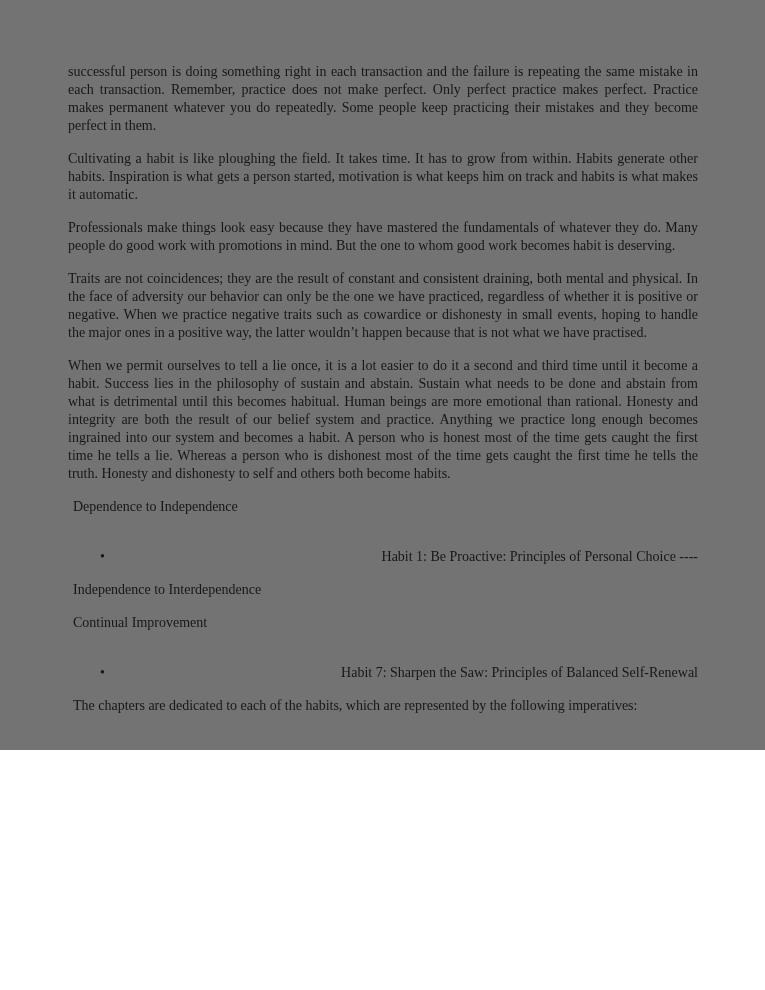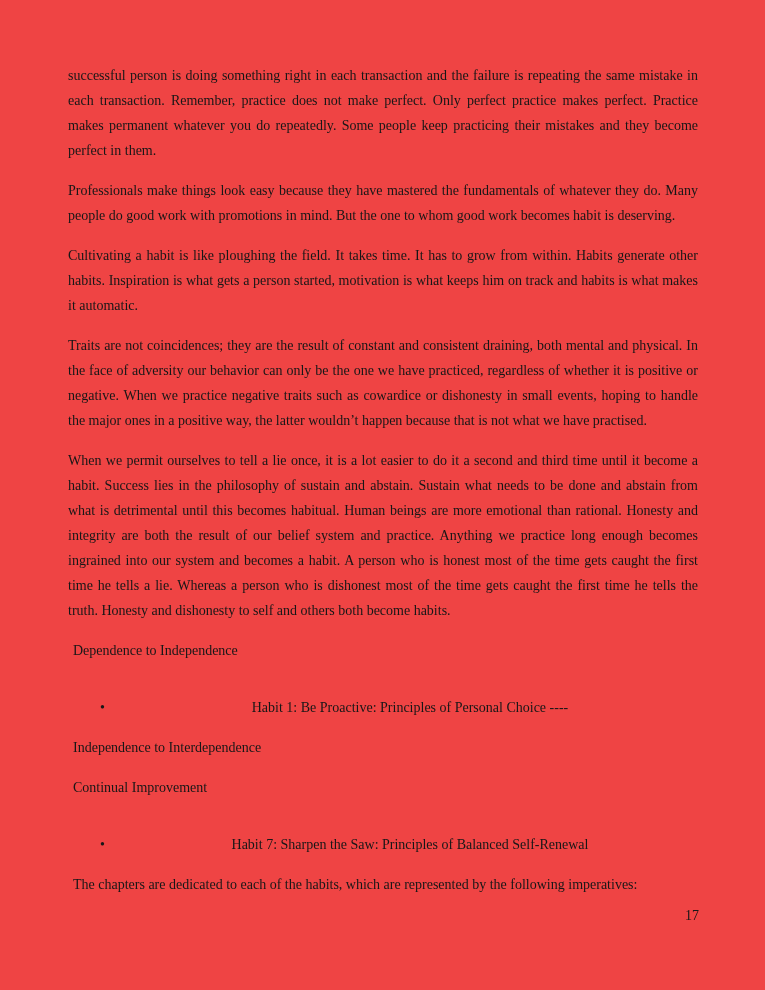--- a/index.html
+++ b/index.html
@@ -3,25 +3,25 @@
 <meta charset="utf-8">
 <style>
   html, body {
     margin: 0;
     padding: 0;
     background: #ffffff;
   }
   .page {
     position: relative;
     width: 765px;
-    height: 990px;
-    background: #ef4444;
+    height: 750px;
+    background: #737373;
     font-family: "Liberation Serif", serif;
     font-size: 14px;
-    line-height: 25px;
+    line-height: 18px;
     color: #171717;
     overflow: hidden;
   }
   .content {
     position: absolute;
     left: 68px;
     top: 63px;
     width: 630px;
   }
   p.body-para {
@@ -33,21 +33,21 @@
     text-align: left;
   }
   ul.bullet-list {
     list-style: none;
     margin: 0 0 15px 0;
     padding: 0 0 0 32px;
   }
   ul.bullet-list li {
     position: relative;
     padding-left: 22px;
-    text-align: center;
+    text-align: right;
     margin-top: 32px;
   }
   ul.bullet-list li::before {
     content: "\2022";
     position: absolute;
     left: 0;
     top: 0;
   }
   .page-number {
     position: absolute;
@@ -59,23 +59,23 @@
   b { font-weight: bold; }
 </style>
 </head>
 <body>
 
 <div class="page">
   <div class="content">
 
     <p class="body-para">successful person is doing something right in each transaction and the failure is repeating the same mistake in each transaction. Remember, practice does not make perfect. Only perfect practice makes perfect. Practice makes permanent whatever you do repeatedly. Some people keep practicing their mistakes and they become perfect in them.</p>
 
+    <p class="body-para">Cultivating a habit is like ploughing the field. It takes time. It has to grow from within. Habits generate other habits. Inspiration is what gets a person started, motivation is what keeps him on track and habits is what makes it automatic.</p>
+
     <p class="body-para">Professionals make things look easy because they have mastered the fundamentals of whatever they do. Many people do good work with promotions in mind. But the one to whom good work becomes habit is deserving.</p>
-
-    <p class="body-para">Cultivating a habit is like ploughing the field. It takes time. It has to grow from within. Habits generate other habits. Inspiration is what gets a person started, motivation is what keeps him on track and habits is what makes it automatic.</p>
 
     <p class="body-para">Traits are not coincidences; they are the result of constant and consistent draining, both mental and physical. In the face of adversity our behavior can only be the one we have practiced, regardless of whether it is positive or negative. When we practice negative traits such as cowardice or dishonesty in small events, hoping to handle the major ones in a positive way, the latter wouldn’t happen because that is not what we have practised.</p>
 
     <p class="body-para">When we permit ourselves to tell a lie once, it is a lot easier to do it a second and third time until it become a habit. Success lies in the philosophy of sustain and abstain. Sustain what needs to be done and abstain from what is detrimental until this becomes habitual. Human beings are more emotional than rational. Honesty and integrity are both the result of our belief system and practice. Anything we practice long enough becomes ingrained into our system and becomes a habit. A person who is honest most of the time gets caught the first time he tells a lie. Whereas a person who is dishonest most of the time gets caught the first time he tells the truth. Honesty and dishonesty to self and others both become habits.</p>
 
 
     <p class="heading-line">Dependence to Independence</p>
 
     <ul class="bullet-list">
       <li>Habit 1: Be Proactive: Principles of Personal Choice ----</li>

